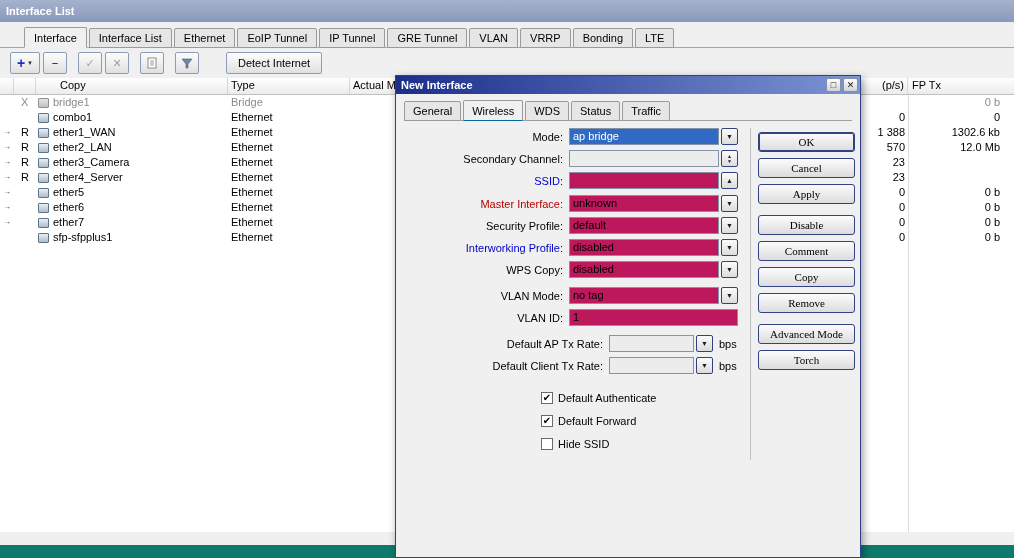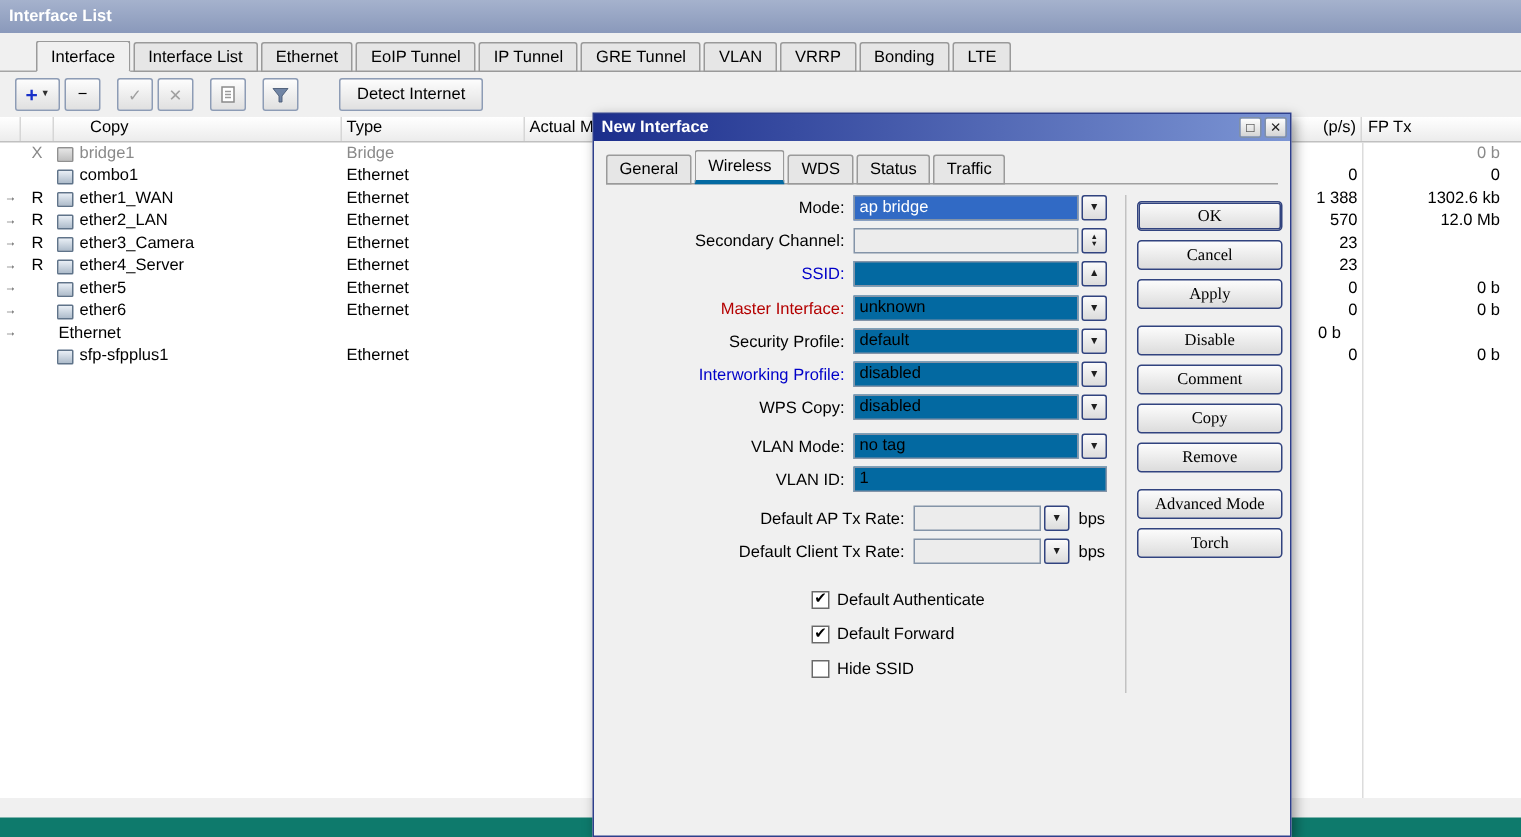--- a/index.html
+++ b/index.html
@@ -59,31 +59,31 @@
             border:1px solid #2e3f8c; box-shadow:2px 3px 8px rgba(0,0,0,.4); z-index:10; }
   .dlg-titlebar { height:18px; display:flex; align-items:center; padding:0 2px 0 5px; color:#fff; font-weight:bold;
             background:linear-gradient(90deg,#1c2e8c,#7c95d4); }
   .dlg-title { flex:1; }
   .dlg-tb-btn { width:15px; height:14px; margin-left:2px; border:1px solid #8090a8; border-radius:2px;
             background:linear-gradient(#fefefe,#d4d4d4); color:#202020; font-size:9px; line-height:12px;
             text-align:center; font-weight:normal; }
   .dlg-tabs { display:flex; align-items:flex-end; margin:6px 8px 0 8px; border-bottom:1px solid #a0a0a0; }
   .dlg-tab { padding:3px 8px; margin-right:2px; margin-bottom:-1px; border:1px solid #9a9a9a;
             border-radius:2px 2px 0 0; background:#e6e6e6; }
-  .dlg-tab.active { background:#f0f0f0; border-bottom:3px solid #0369a1; padding-top:4px; }
+  .dlg-tab.active { background:#f0f0f0; border-bottom:1px solid #0369a1; padding-top:4px; }
   .dlg-body { display:flex; padding:7px 0 0 5px; }
   .form-col { width:349px; }
   .btn-col { width:106px; border-left:1px solid #c2c2c2; padding:4px 0 0 7px;font-family:Liberation Serif, serif; }
   .frow { display:flex; align-items:center; height:17px; margin-bottom:5px; }
   .frow.gap6 { margin-top:6px; } .frow.gap9 { margin-top:9px; }
   .flabel { width:168px; text-align:right; padding-right:6px; white-space:nowrap; }
   .flabel.wide { width:208px; }
   .flabel.red { color:#b40000; }
   .flabel.blue { color:#0000c8; }
-  .input { width:150px; height:17px; border:1px solid #8494a8; background:#0369a1; padding:1px 3px;
+  .input { width:150px; height:17px; border:1px solid #8494a8; background:#be185d; padding:1px 3px;
            line-height:13px; overflow:hidden; white-space:nowrap; }
   .input.full { width:169px; }
   .input.short { width:85px; }
   .input.disabled { background:#ececec; }
   .input.selected { background:#316ac5; color:#fff; }
   .drop { width:17px; height:17px; margin-left:2px; border:1px solid #31437f; border-radius:2px;
           background:linear-gradient(#fbfbfb,#dcdcdc); font-size:7px; color:#202020;
           display:flex; align-items:center; justify-content:center; }
   .drop.spin { flex-direction:column; font-size:5px; line-height:5px; }
   .unit { margin-left:6px; }
@@ -252,20 +252,24 @@
           <span>ether6</span>
         </span>
       <span class="td type">Ethernet</span>
       <span class="td"></span>
       <span class="td ps">0</span>
       <span class="td fptx">0 b</span>
     </div>
     <div class="tr">
       <span class="td arrow">→</span>
       <span class="td flag"></span>
+      <span class="td name">
+          <span class="icon-eth"></span>
+          <span>ether7</span>
+        </span>
       <span class="td type">Ethernet</span>
       <span class="td"></span>
       <span class="td ps">0</span>
       <span class="td fptx">0 b</span>
     </div>
     <div class="tr">
       <span class="td arrow"></span>
       <span class="td flag"></span>
       <span class="td name">
           <span class="icon-eth"></span>

